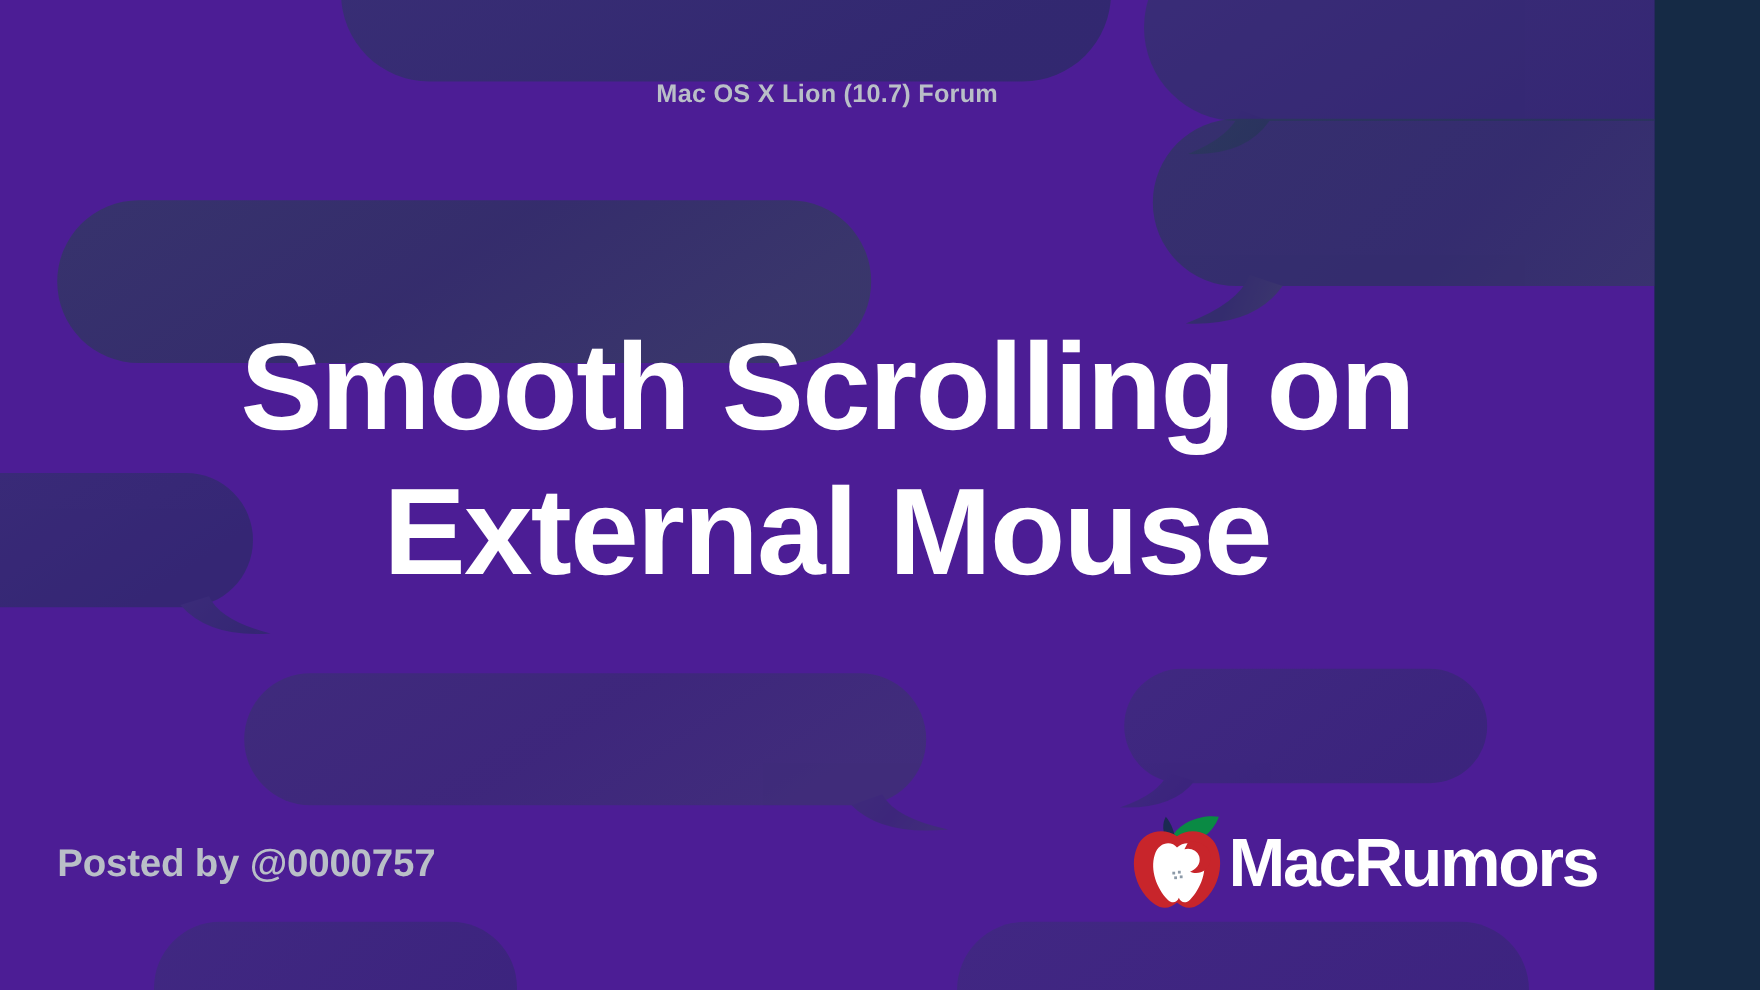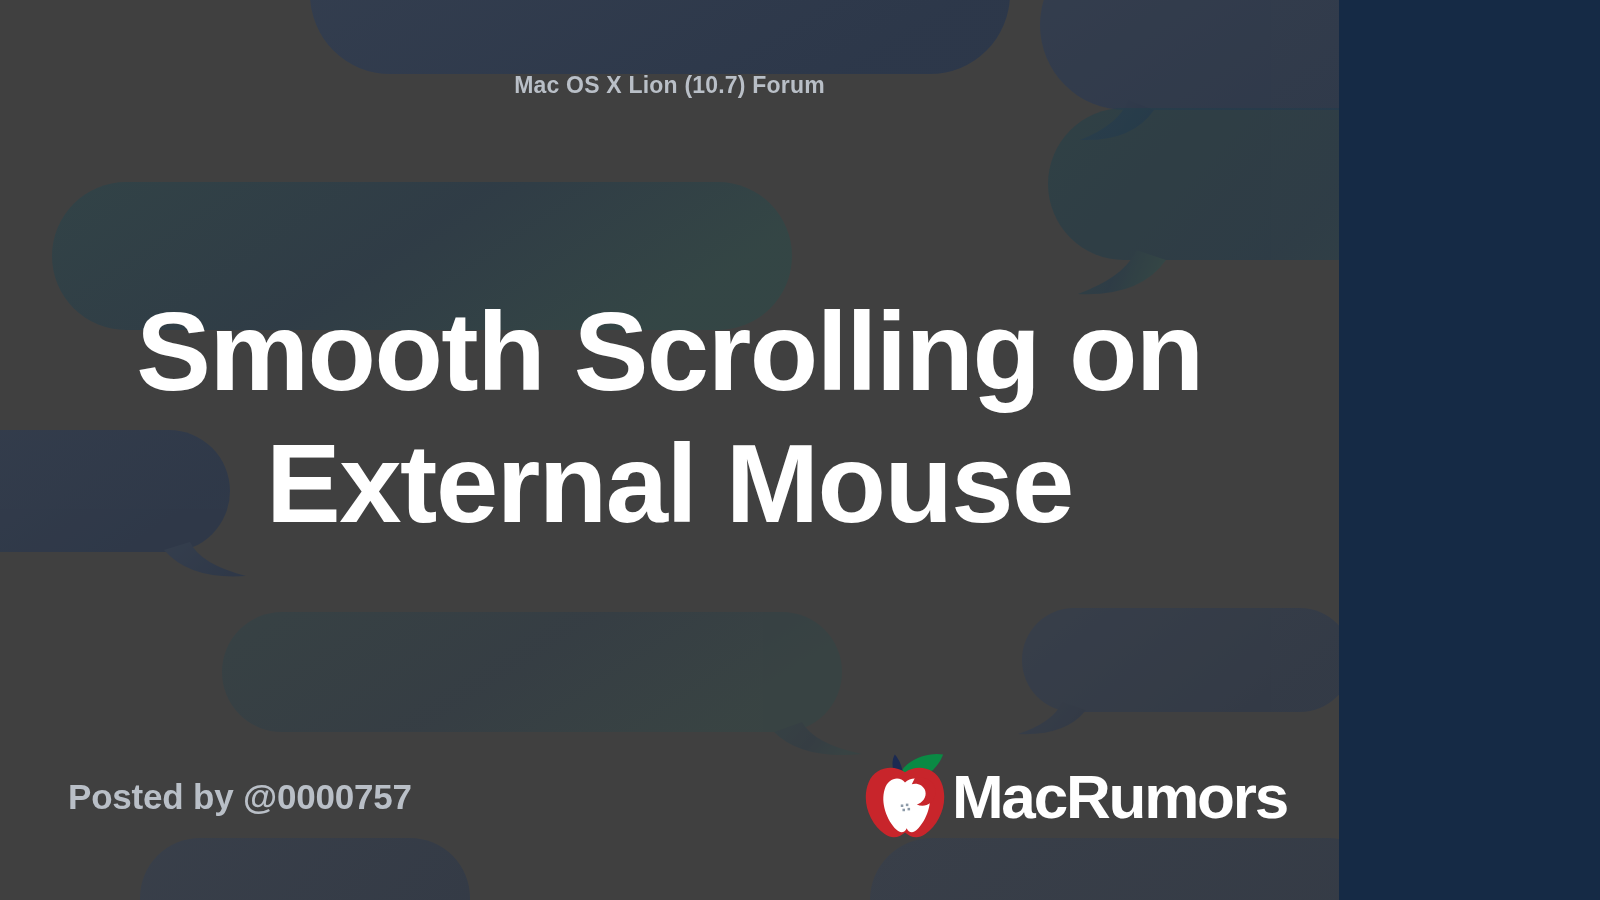--- a/index.html
+++ b/index.html
@@ -11,23 +11,23 @@
     overflow: hidden;
   }
 
   body {
     font-family: "Liberation Sans", sans-serif;
     background: #152a45;
   }
 
   .card {
     position: relative;
-    width: 1339px;
+    width: 1504px;
     height: 900px;
-    background: #404040;
+    background: #4c1d95;
     overflow: hidden;
   }
 
   
   .bubbles {
     position: absolute;
     inset: 0;
     width: 1600px;
     height: 900px;
     pointer-events: none;
@@ -66,27 +66,26 @@
     font-weight: bold;
     color: #ffffff;
     letter-spacing: -1.5px;
     text-align: center;
   }
 
   .footer {
     position: absolute;
     left: 0;
     right: 0;
-    bottom: 68px;
+    bottom: 80px;
     height: 70px;
     display: flex;
     align-items: center;
     justify-content: space-between;
     padding: 0 52px;
-    margin-left: 16px;
   }
 
   .posted-by {
     font-size: 35px;
     font-weight: bold;
     color: #b9bfc7;
     letter-spacing: -0.2px;
     white-space: nowrap;
   }
 

